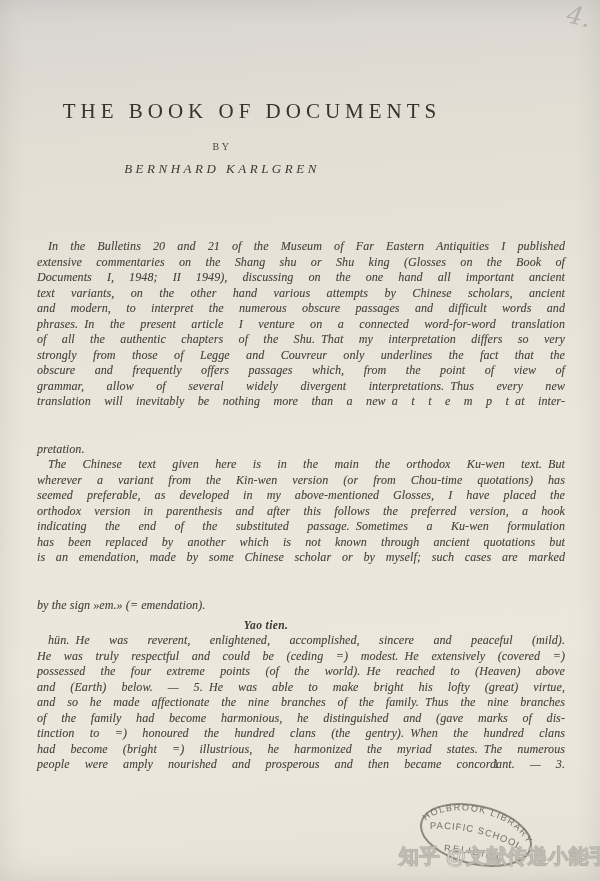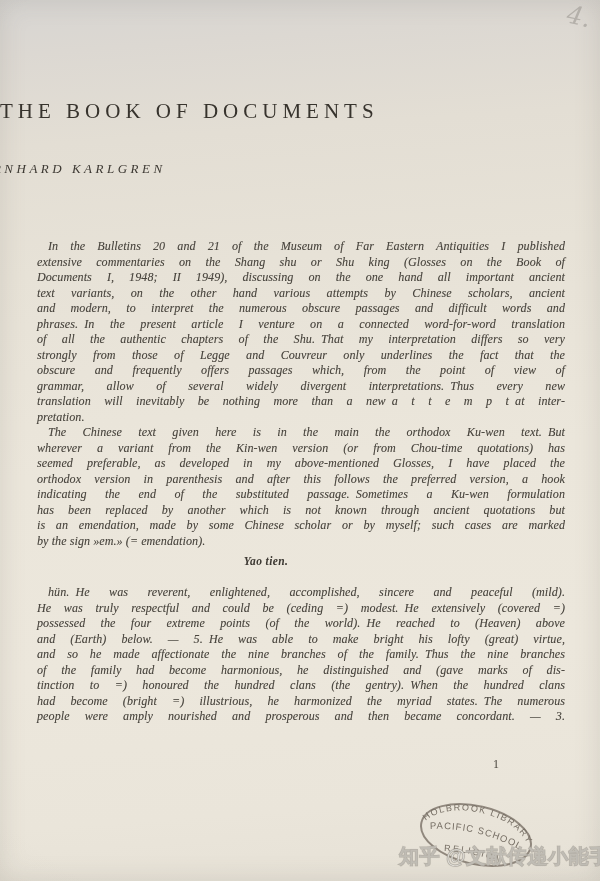--- a/index.html
+++ b/index.html
@@ -10,43 +10,43 @@
     overflow: hidden;
     font-family: "Liberation Serif", serif;
     background:
       radial-gradient(140% 105% at 50% 48%, rgba(255,255,255,0) 55%, rgba(125,120,110,0.12) 100%),
       linear-gradient(176deg, #d7d5d2 0%, #dcd8d2 6%, #e3ded4 16%, #e7e2d7 30%, #ebe6db 52%, #ece7dc 74%, #eae5da 90%, #e6e1d6 100%);
     box-shadow: inset 0 0 26px rgba(110,105,95,0.18);
     color: #46423b;
   }
 
   
-  .hdr { position: absolute; left: 0; width: 504px; text-align: left; }
+  .hdr { position: absolute; left: 0; width: 504px; text-align: center; }
   .title { top: 99px; font-size: 21px; letter-spacing: 5px; color: #37332d; font-weight: 400; }
   .byline { top: 141px; font-size: 10px; letter-spacing: 2.5px; color: #4a463f; transform: translateX(-30px); }
   .author { top: 161px; font-size: 13px; font-style: italic; letter-spacing: 3.5px; color: #3d3933; transform: translateX(-30px); }
 
   
   .bodytext { position: absolute; left: 37px; top: 239px; width: 528px; font-size: 12px; font-style: italic; }
   .para .line {
     line-height: 15.5px;
     height: 15.5px;
     text-align: justify;
     text-align-last: justify;
     white-space: normal;
     letter-spacing: 0.1px;
     color: #49453e;
     text-shadow: 0.2px 0.2px 0.3px rgba(73,69,62,0.35);
   }
   .para .line:first-child { text-indent: 11px; }
-  .para:not(.justify-last) .line:last-child { text-align-last: left; }
+  .para:not(.justify-last) .line:last-child { text-align-last: left; margin-top: 32px; }
 
   .section-heading {
     position: relative; left: -35px;
-    margin: 6px 0 18px 0;
+    margin: 6px 0 2px 0;
     font-size: 11.5px; font-weight: bold;
     text-align: center; color: #3c3832;
     letter-spacing: 0.4px;
   }
 
   .page-number { position: absolute; left: 493px; top: 757px; font-size: 12px; color: #4a463f; }
 
   
   .pencil-mark {
     position: absolute; left: 567px; top: 2px;

